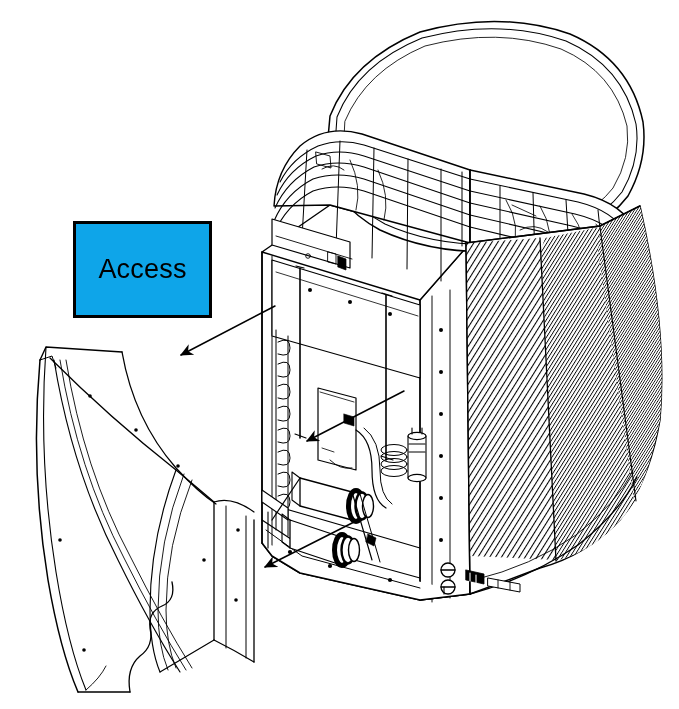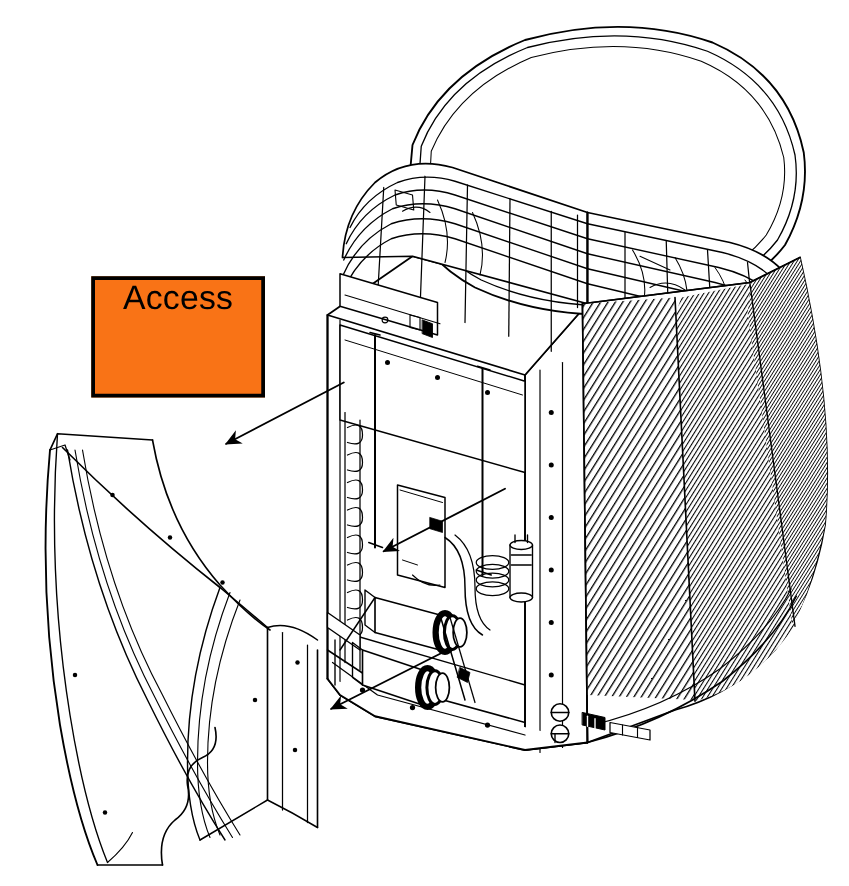--- a/index.html
+++ b/index.html
@@ -23,26 +23,26 @@
     top: 0;
     left: 0;
   }
   .callout-box {
     position: absolute;
     left: 73px;
     top: 221px;
     width: 139px;
     height: 97px;
     border: 3px solid #000000;
-    background: #f97316;
+    background: #0ea5e9;
     box-sizing: border-box;
     display: flex;
     flex-direction: column;
     align-items: center;
-    justify-content: flex-start;
+    justify-content: center;
     line-height: 1.08;
   }
   .callout-line {
     font-size: 27px;
     color: #000000;
     letter-spacing: 0.2px;
     white-space: nowrap;
   }
 </style>
 </head>

